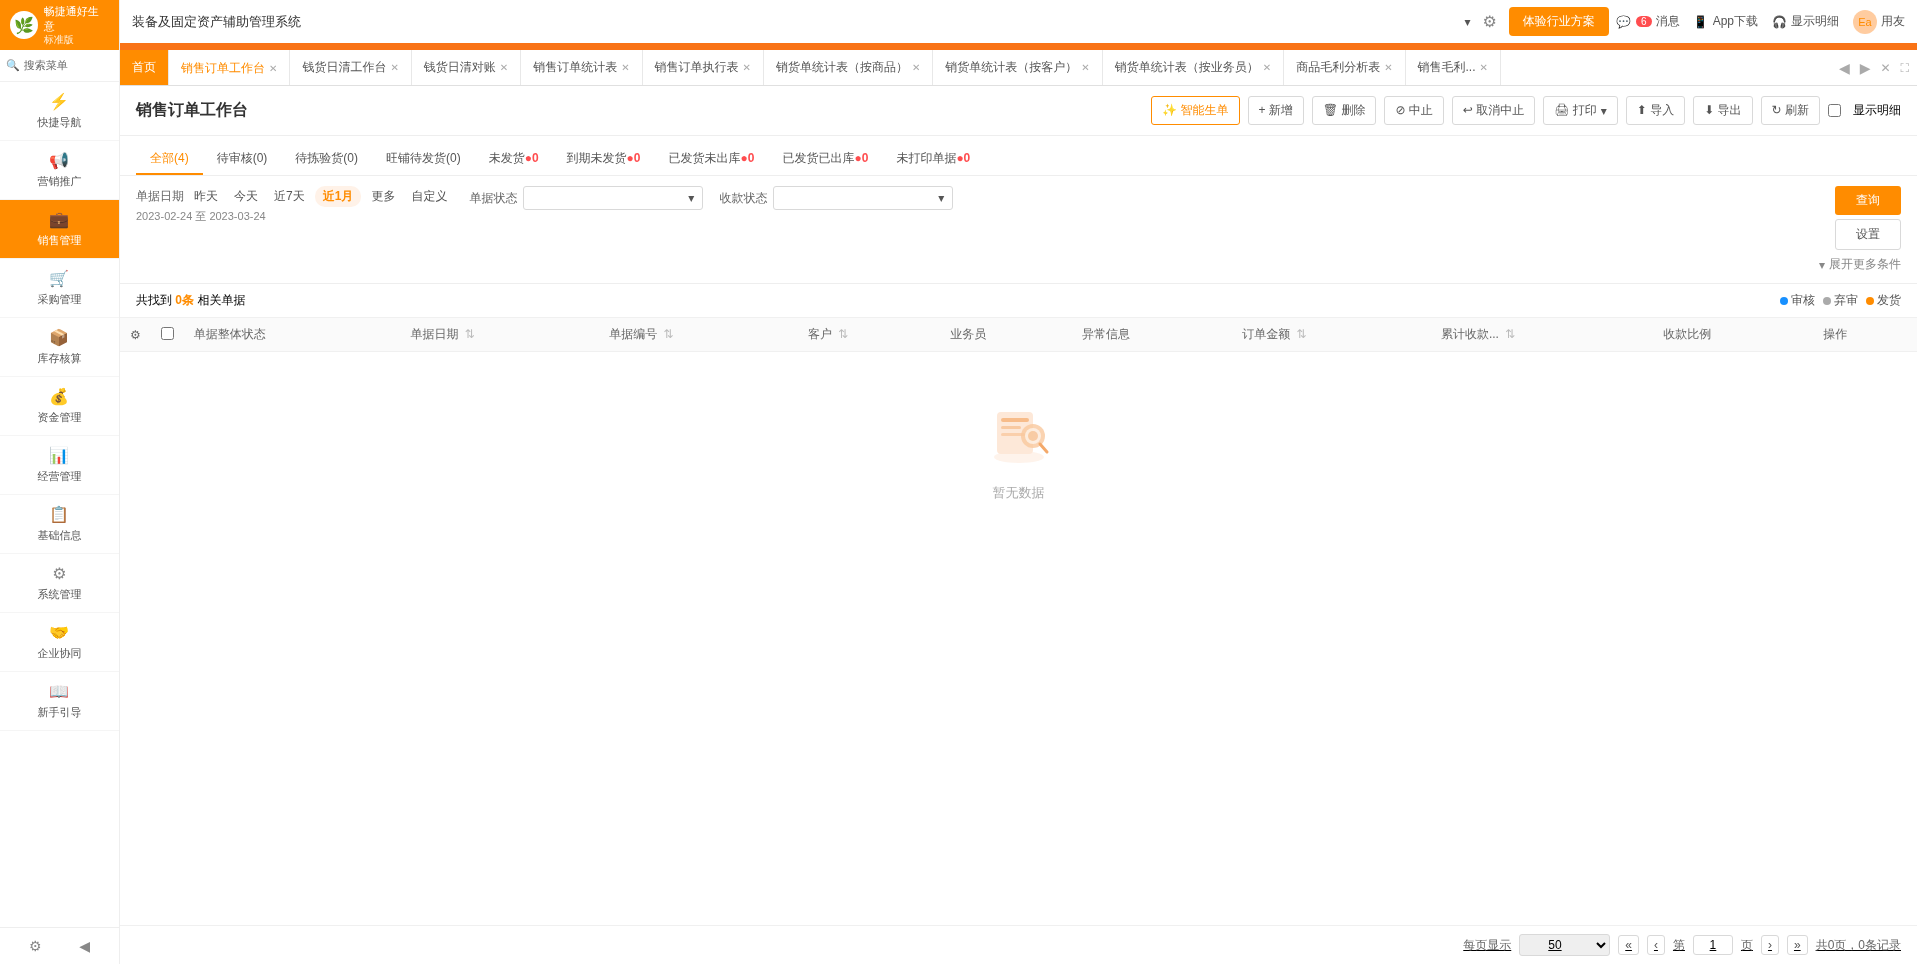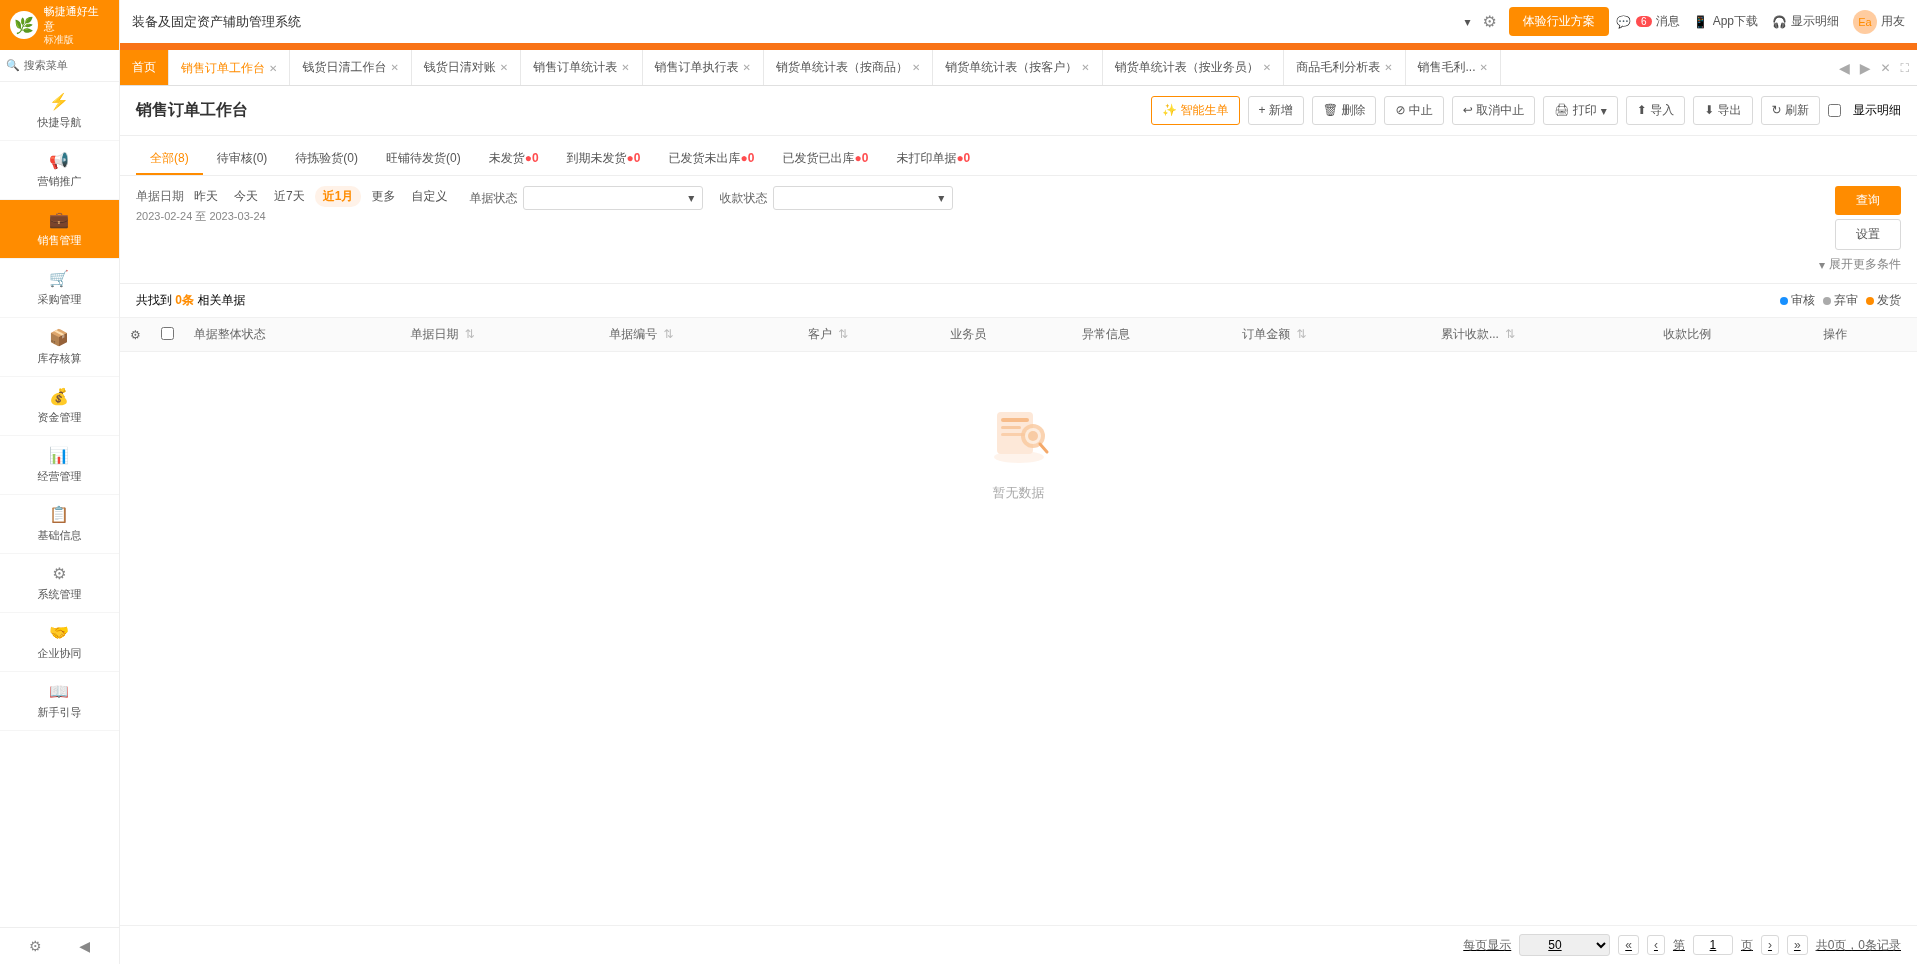--- a/index.html
+++ b/index.html
@@ -272,21 +272,21 @@
         <button class="btn">⬇ 导出</button>
         <button class="btn">↻ 刷新</button>
         <label style="display:flex;align-items:center;gap:12px;font-size:12px;cursor:pointer;">
           <input type="checkbox" style="">
           <span>显示明细</span>
         </label>
       </div>
     </div>
 
     <div class="filter-tabs">
-      <div class="filter-tab active">全部(8)</div>
+      <div class="filter-tab active">全部(4)</div>
       <div class="filter-tab">待审核(0)</div>
       <div class="filter-tab">待拣验货(0)</div>
       <div class="filter-tab">旺铺待发货(0)</div>
       <div class="filter-tab">未发货<span class="red-badge">●0</span></div>
       <div class="filter-tab">到期未发货<span class="red-badge">●0</span></div>
       <div class="filter-tab">已发货未出库<span class="red-badge">●0</span></div>
       <div class="filter-tab">已发货已出库<span class="red-badge">●0</span></div>
       <div class="filter-tab">未打印单据<span class="red-badge">●0</span></div>
     </div>
 

